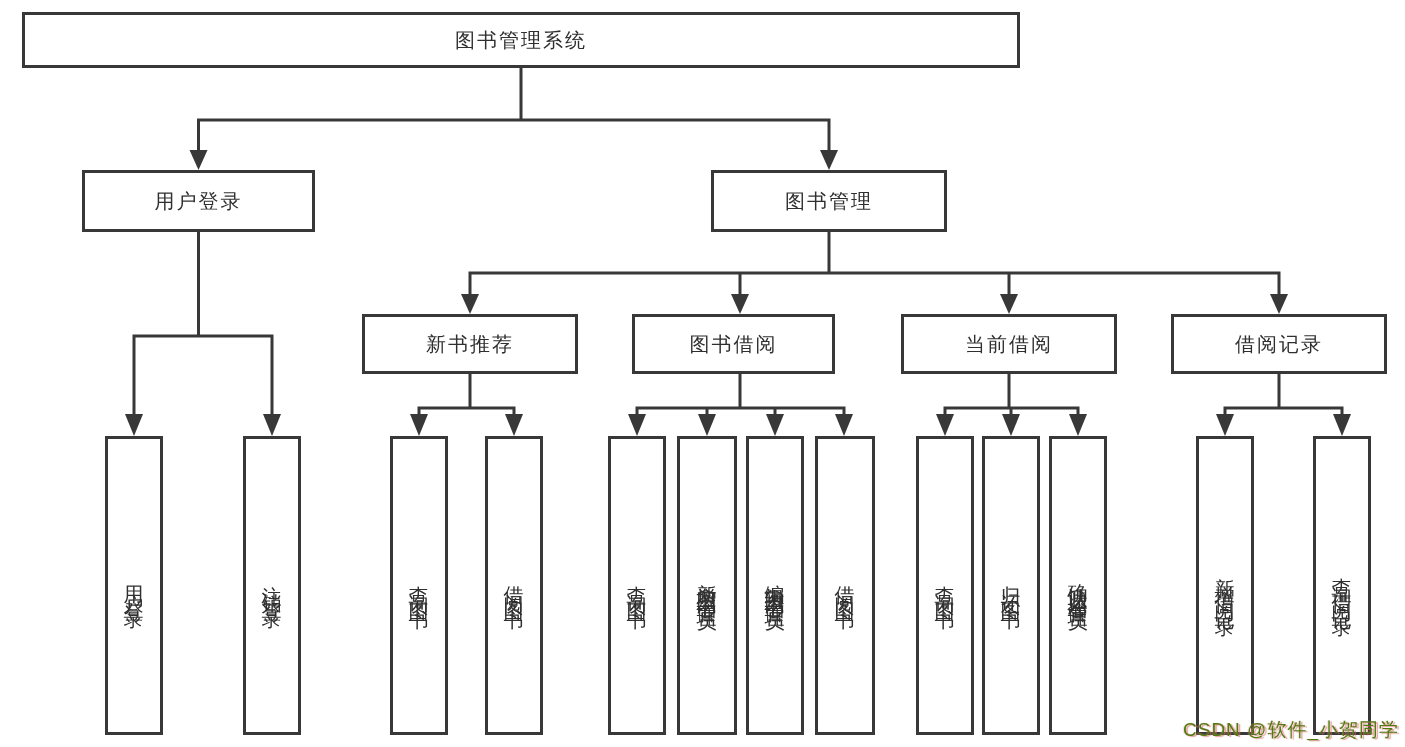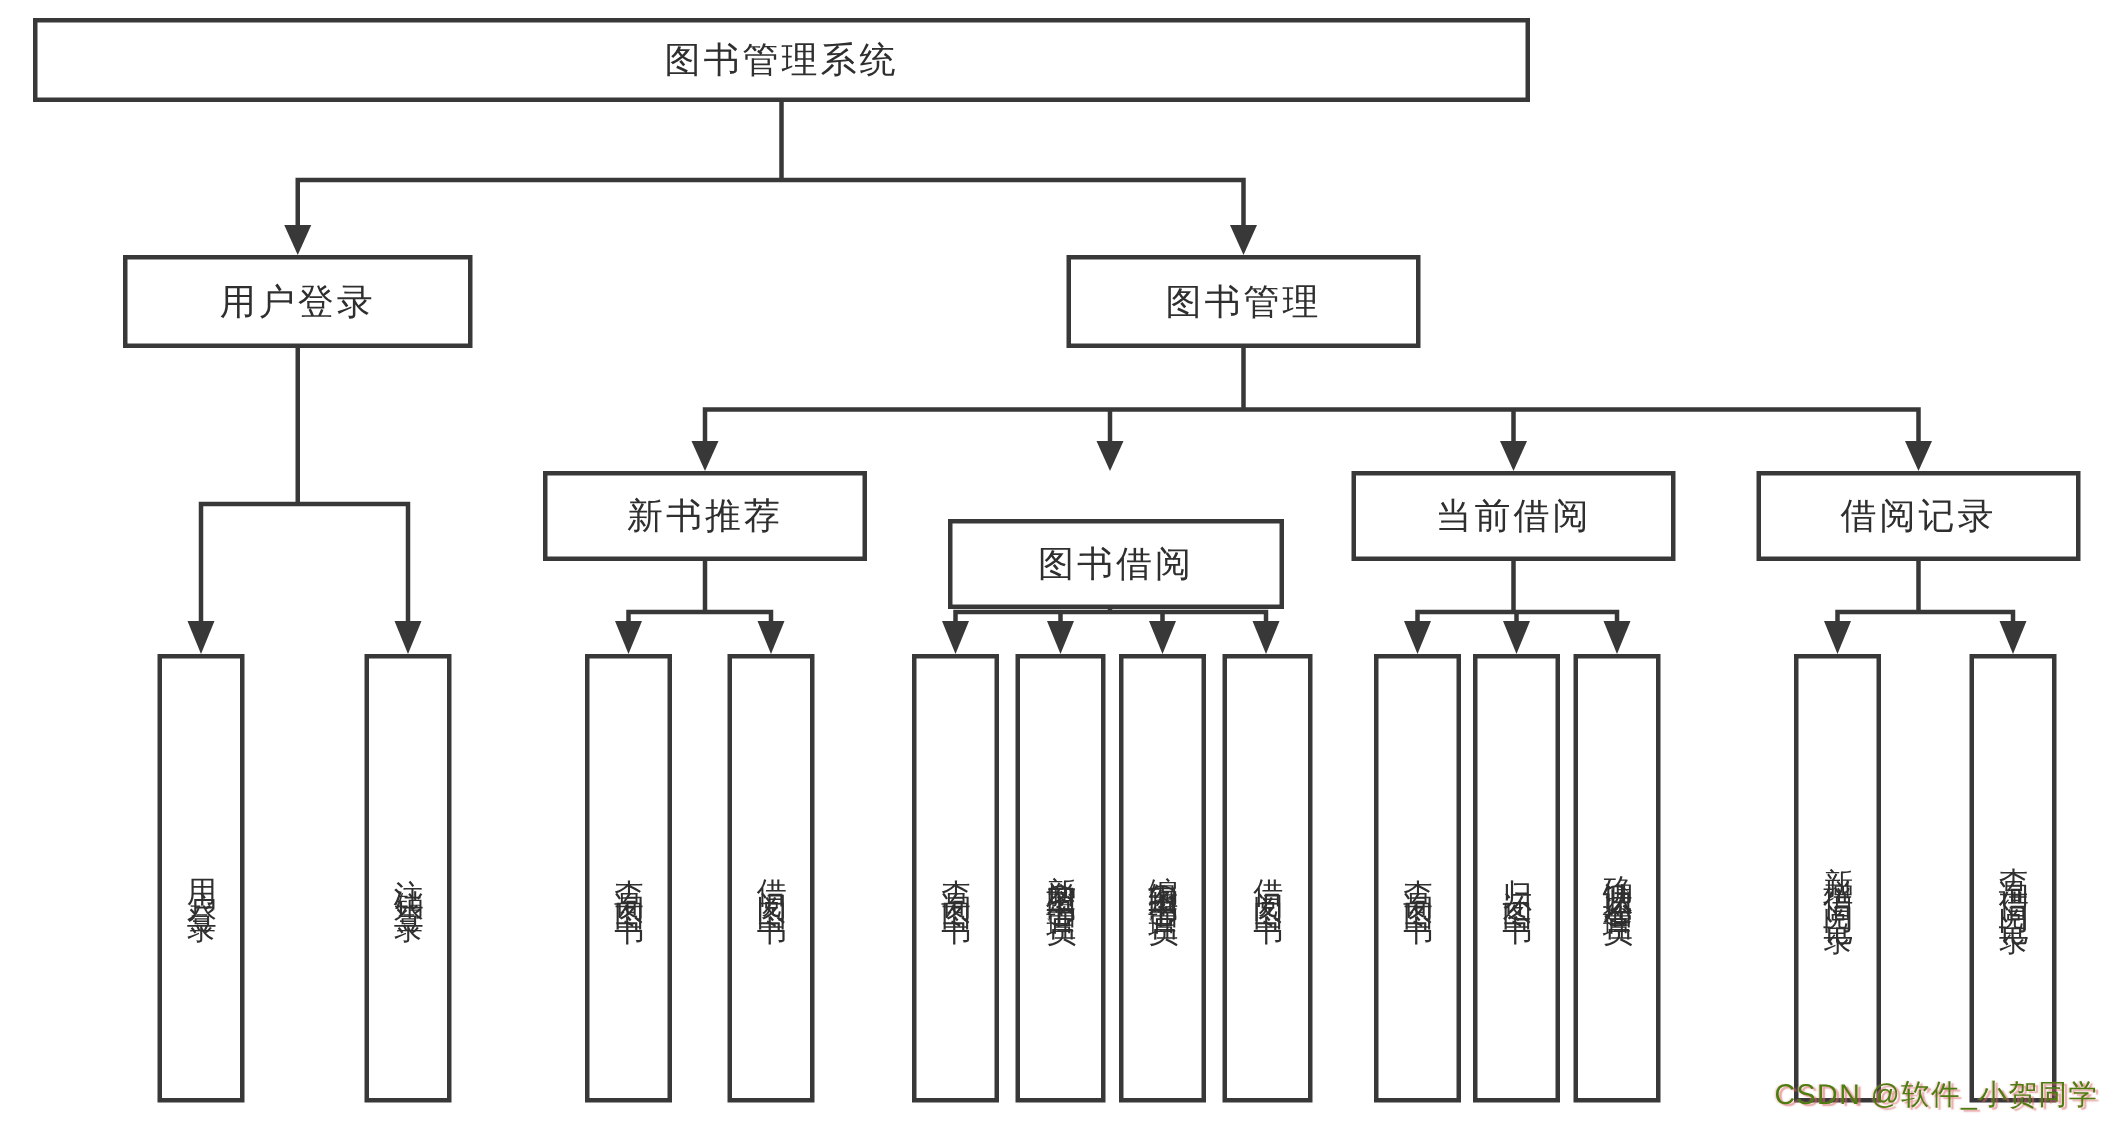--- a/index.html
+++ b/index.html
@@ -14,21 +14,21 @@
   .box{
     position:absolute;
     background:#ffffff;
     border:3px solid #383838;
     display:flex;
     align-items:center;
     justify-content:center;
     color:#2f2f2f;
   }
   .hbox{
-    font-size:24px;
+    font-size:20px;
     letter-spacing:2px;
     white-space:nowrap;
   }
   .vbox{
     writing-mode:vertical-rl;
     text-orientation:mixed;
     font-size:20px;
     letter-spacing:8px;
     line-height:1.1;
   }
@@ -98,21 +98,21 @@
     <polygon points="1216,414 1234,414 1225,436"></polygon>
     <polygon points="1333,414 1351,414 1342,436"></polygon>
   </svg>
 
   <div class="box hbox" style="left:22px;top:12px;width:998px;height:56px;">图书管理系统</div>
 
   <div class="box hbox" style="left:82px;top:170px;width:233px;height:62px;">用户登录</div>
   <div class="box hbox" style="left:711px;top:170px;width:236px;height:62px;">图书管理</div>
 
   <div class="box hbox" style="left:362px;top:314px;width:216px;height:60px;">新书推荐</div>
-  <div class="box hbox" style="left:632px;top:314px;width:224px;height:60px;margin-top:32px;">图书借阅</div>
+  <div class="box hbox" style="left:632px;top:314px;width:203px;height:60px;">图书借阅</div>
   <div class="box hbox" style="left:901px;top:314px;width:216px;height:60px;">当前借阅</div>
   <div class="box hbox" style="left:1171px;top:314px;width:216px;height:60px;">借阅记录</div>
 
   <div class="box vbox" style="left:105px;top:436px;width:58px;height:299px;">用户登录</div>
   <div class="box vbox" style="left:243px;top:436px;width:58px;height:299px;">注销登录</div>
 
   <div class="box vbox" style="left:390px;top:436px;width:58px;height:299px;">查询图书</div>
   <div class="box vbox" style="left:485px;top:436px;width:58px;height:299px;">借阅图书</div>
 
   <div class="box vbox" style="left:608px;top:436px;width:58px;height:299px;">查询图书</div>

